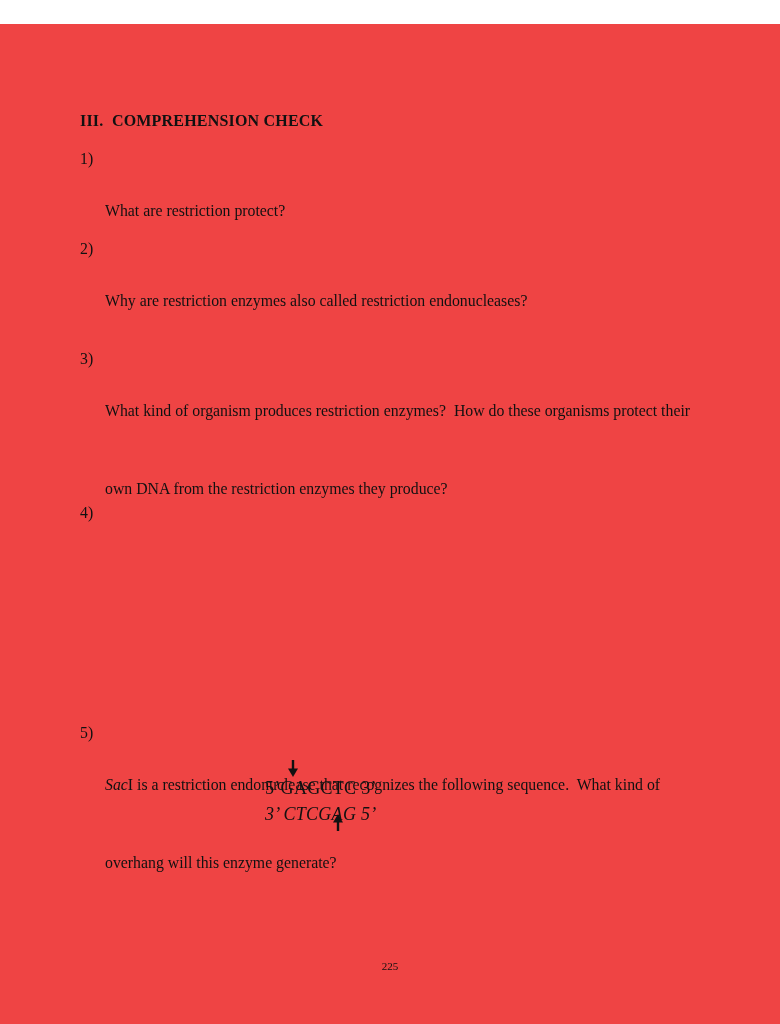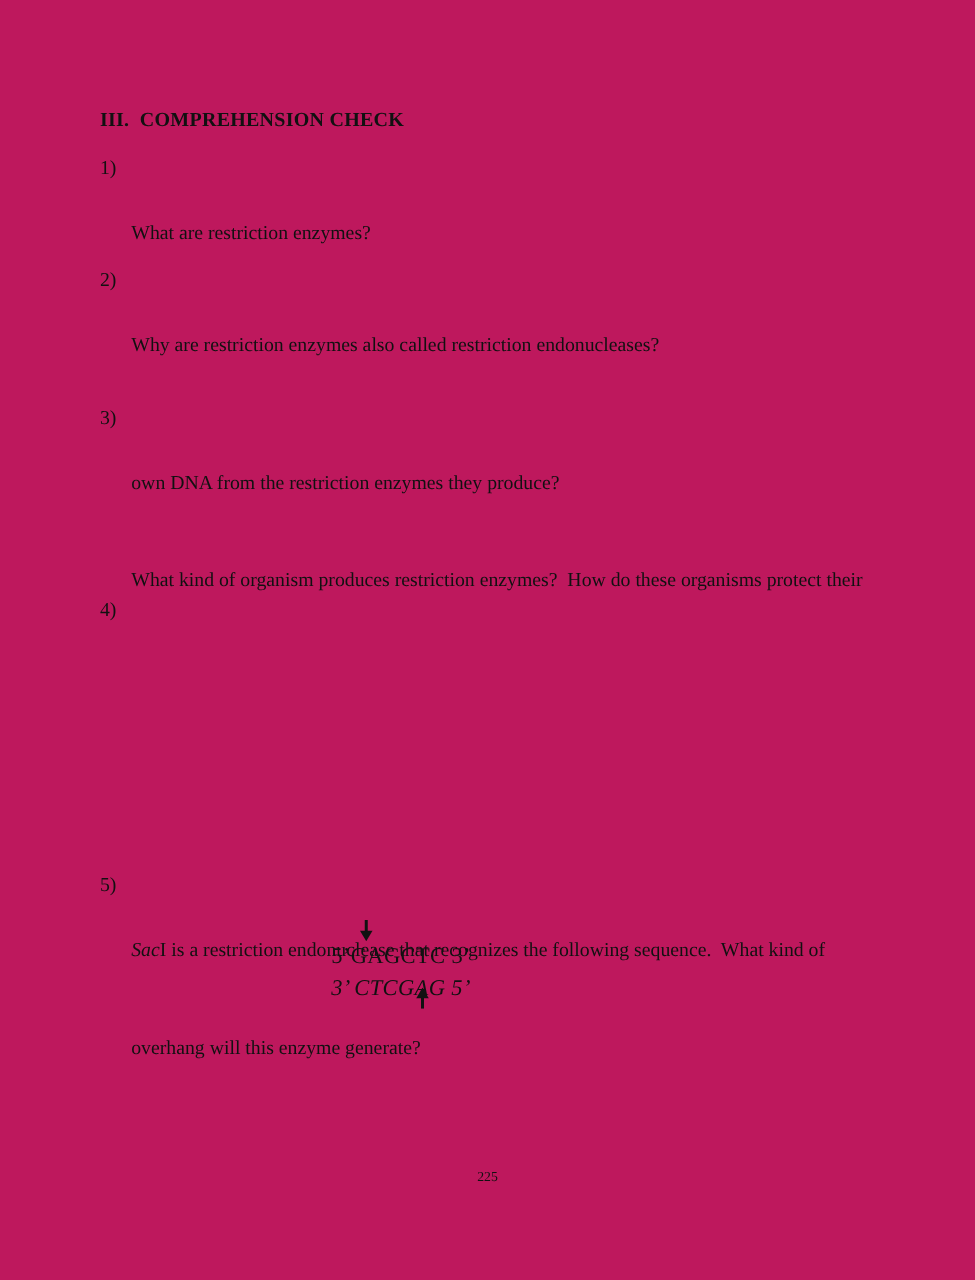--- a/index.html
+++ b/index.html
@@ -11,21 +11,22 @@
     width: 780px;
     height: 1024px;
     position: relative;
     font-family: "Liberation Serif", "DejaVu Serif", serif;
     color: #111111;
     overflow: hidden;
   }
   .page {
     position: absolute;
     inset: 0;
-    background: #be185d;
+    background: #ef4444;
+    margin-top: 24px;
   }
   .heading {
     position: absolute;
     left: 80px;
     top: 88px;
     font-size: 16px;
     font-weight: bold;
     letter-spacing: 0.2px;
     white-space: pre;
     margin: 0;
@@ -82,36 +83,36 @@
 </head>
 <body>
 
 <div class="page">
 
   <h1 class="heading">III.  COMPREHENSION CHECK</h1>
 
   <div class="question q1">
     <span class="qnum">1)</span>
     <div class="qtext">
-      <div class="line">What are restriction enzymes?</div>
+      <div class="line">What are restriction protect?</div>
     </div>
   </div>
 
   <div class="question q2">
     <span class="qnum">2)</span>
     <div class="qtext">
       <div class="line">Why are restriction enzymes also called restriction endonucleases?</div>
     </div>
   </div>
 
   <div class="question q3">
     <span class="qnum">3)</span>
     <div class="qtext">
+      <div class="line">What kind of organism produces restriction enzymes?  How do these organisms protect their</div>
       <div class="line">own DNA from the restriction enzymes they produce?</div>
-      <div class="line">What kind of organism produces restriction enzymes?  How do these organisms protect their</div>
     </div>
   </div>
 
   <div class="question q4">
     <span class="qnum">4)</span>
     <div class="qtext">
     </div>
   </div>
 
   <div class="question q5">

